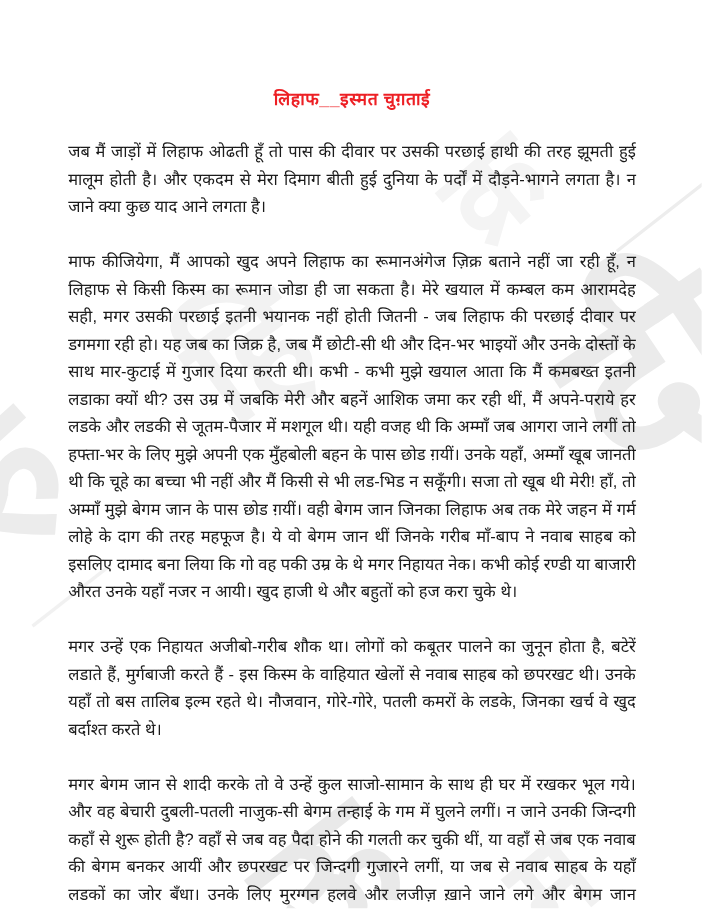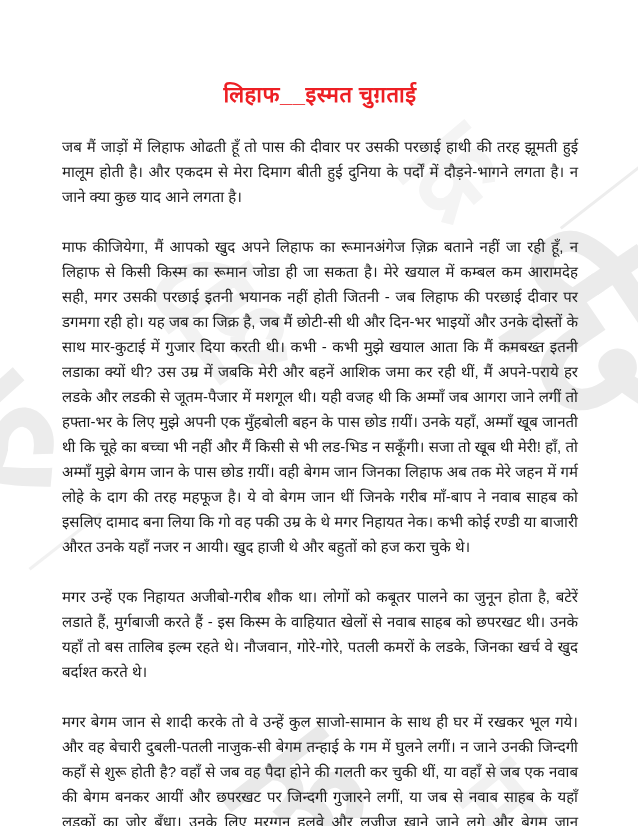--- a/index.html
+++ b/index.html
@@ -36,21 +36,21 @@
 
   .content{
     position:relative;
     z-index:1;
     padding:0 60px 0 62px;
   }
   .doc-title{
     margin:0;
     padding-top:78px;
     text-align:center;
-    font-size:22px;
+    font-size:16px;
     font-weight:bold;
     letter-spacing:0.5px;
   }
   .body-text{margin-top:26px;}
   .body-text p{
     margin:0 0 25px 0;
     font-size:15px;
     line-height:25px;
     text-align:justify;
     color:#1b1b1b;

